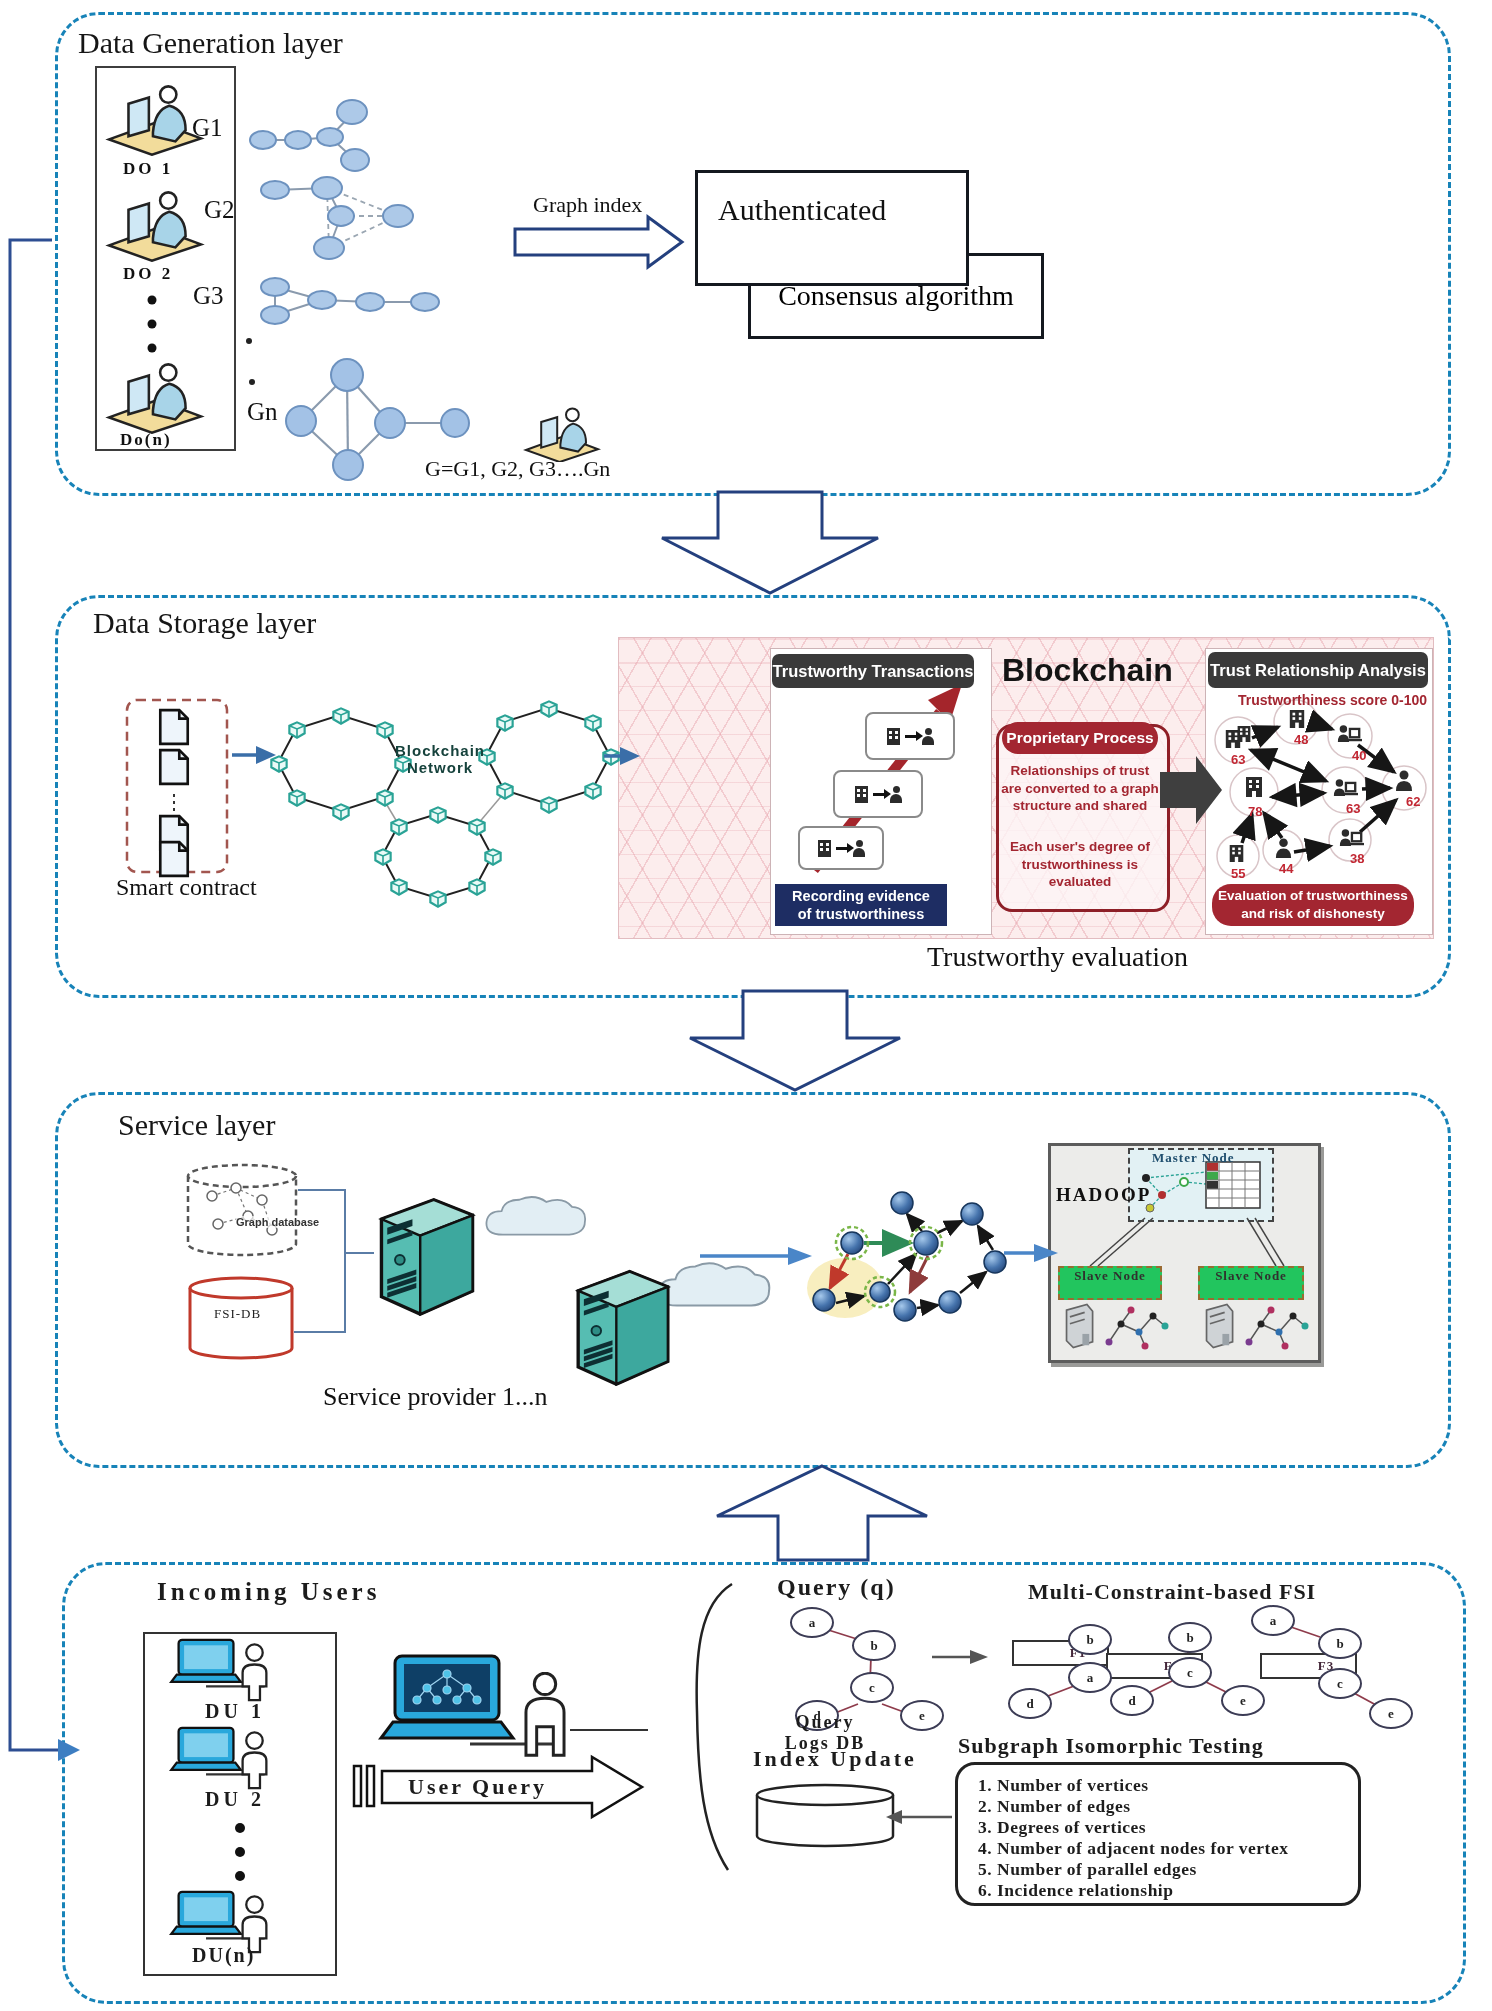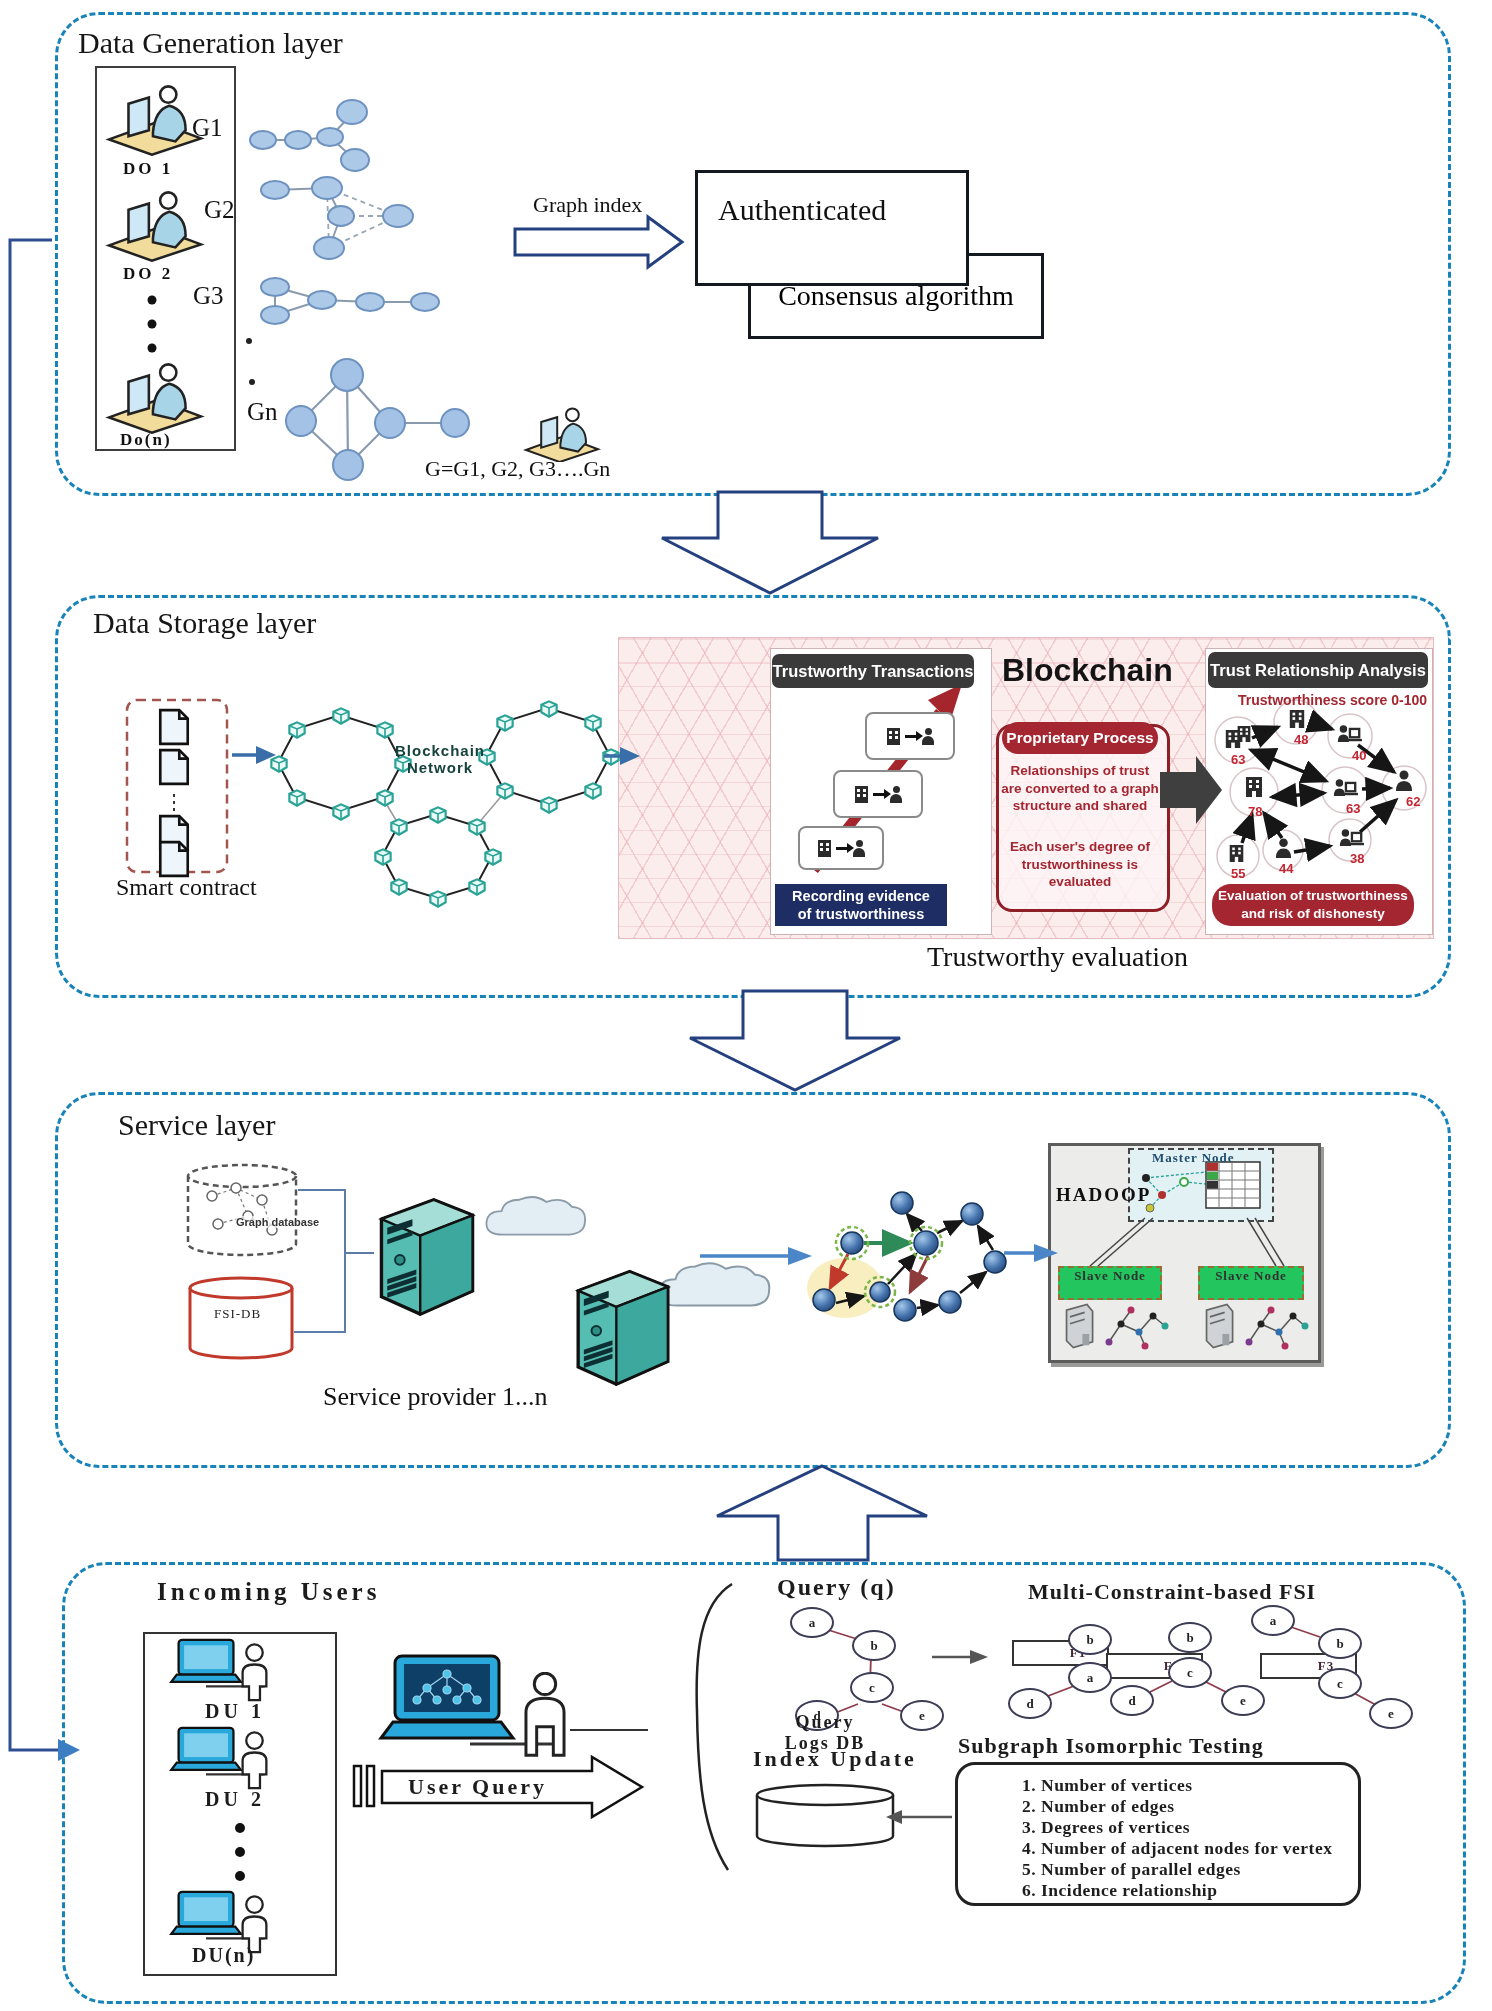--- a/index.html
+++ b/index.html
@@ -45,21 +45,21 @@
   .qnode{position:absolute;width:40px;height:27px;border:2px solid #3c3c55;border-radius:50%;background:#fff;z-index:6;
     display:flex;align-items:center;justify-content:center;font:bold 13px "Liberation Serif",serif;color:#222;}
   .fragbox{position:absolute;width:58px;height:22px;background:#fff;border:2px solid #333;z-index:6;
     display:flex;align-items:center;justify-content:center;font:bold 13px "Liberation Serif",serif;letter-spacing:1px;color:#44283a;padding-left:35px;}
   .hadoop-box{position:absolute;background:#ececea;border:3px solid #5c5c5c;box-shadow:3px 4px 0 #9a9a98;z-index:2;}
   .master-box{position:absolute;background:#e2f1f4;border:2px dashed #444;z-index:3;}
   .slave-badge{position:absolute;background:#22c55e;border:2px dashed #9a6b32;z-index:6;
     font:bold 13px "Liberation Serif",serif;letter-spacing:1px;color:#30302e;display:flex;align-items:flex-start;justify-content:center;}
   .du-box{position:absolute;border:2px solid #333;background:#fff;z-index:2;}
   .listbox{position:absolute;background:#fff;border:3px solid #222;border-radius:20px;z-index:6;padding:10px 0 0 20px;}
-  .listbox div{font:bold 17.5px "Liberation Serif",serif;letter-spacing:.5px;color:#1d1d1d;line-height:21px;width:340px;white-space:normal;margin-left:44px;}
+  .listbox div{font:bold 17.5px "Liberation Serif",serif;letter-spacing:.5px;color:#1d1d1d;line-height:21px;width:340px;white-space:normal;}
 </style>
 </head>
 <body>
 
 <div class="canvas">
 
   <div class="layer" style="left:55px;top:12px;width:1390px;height:478px;"></div>
   <div class="layer" style="left:55px;top:595px;width:1390px;height:397px;"></div>
   <div class="layer" style="left:55px;top:1092px;width:1390px;height:370px;"></div>
   <div class="layer" style="left:62px;top:1562px;width:1398px;height:436px;"></div>

